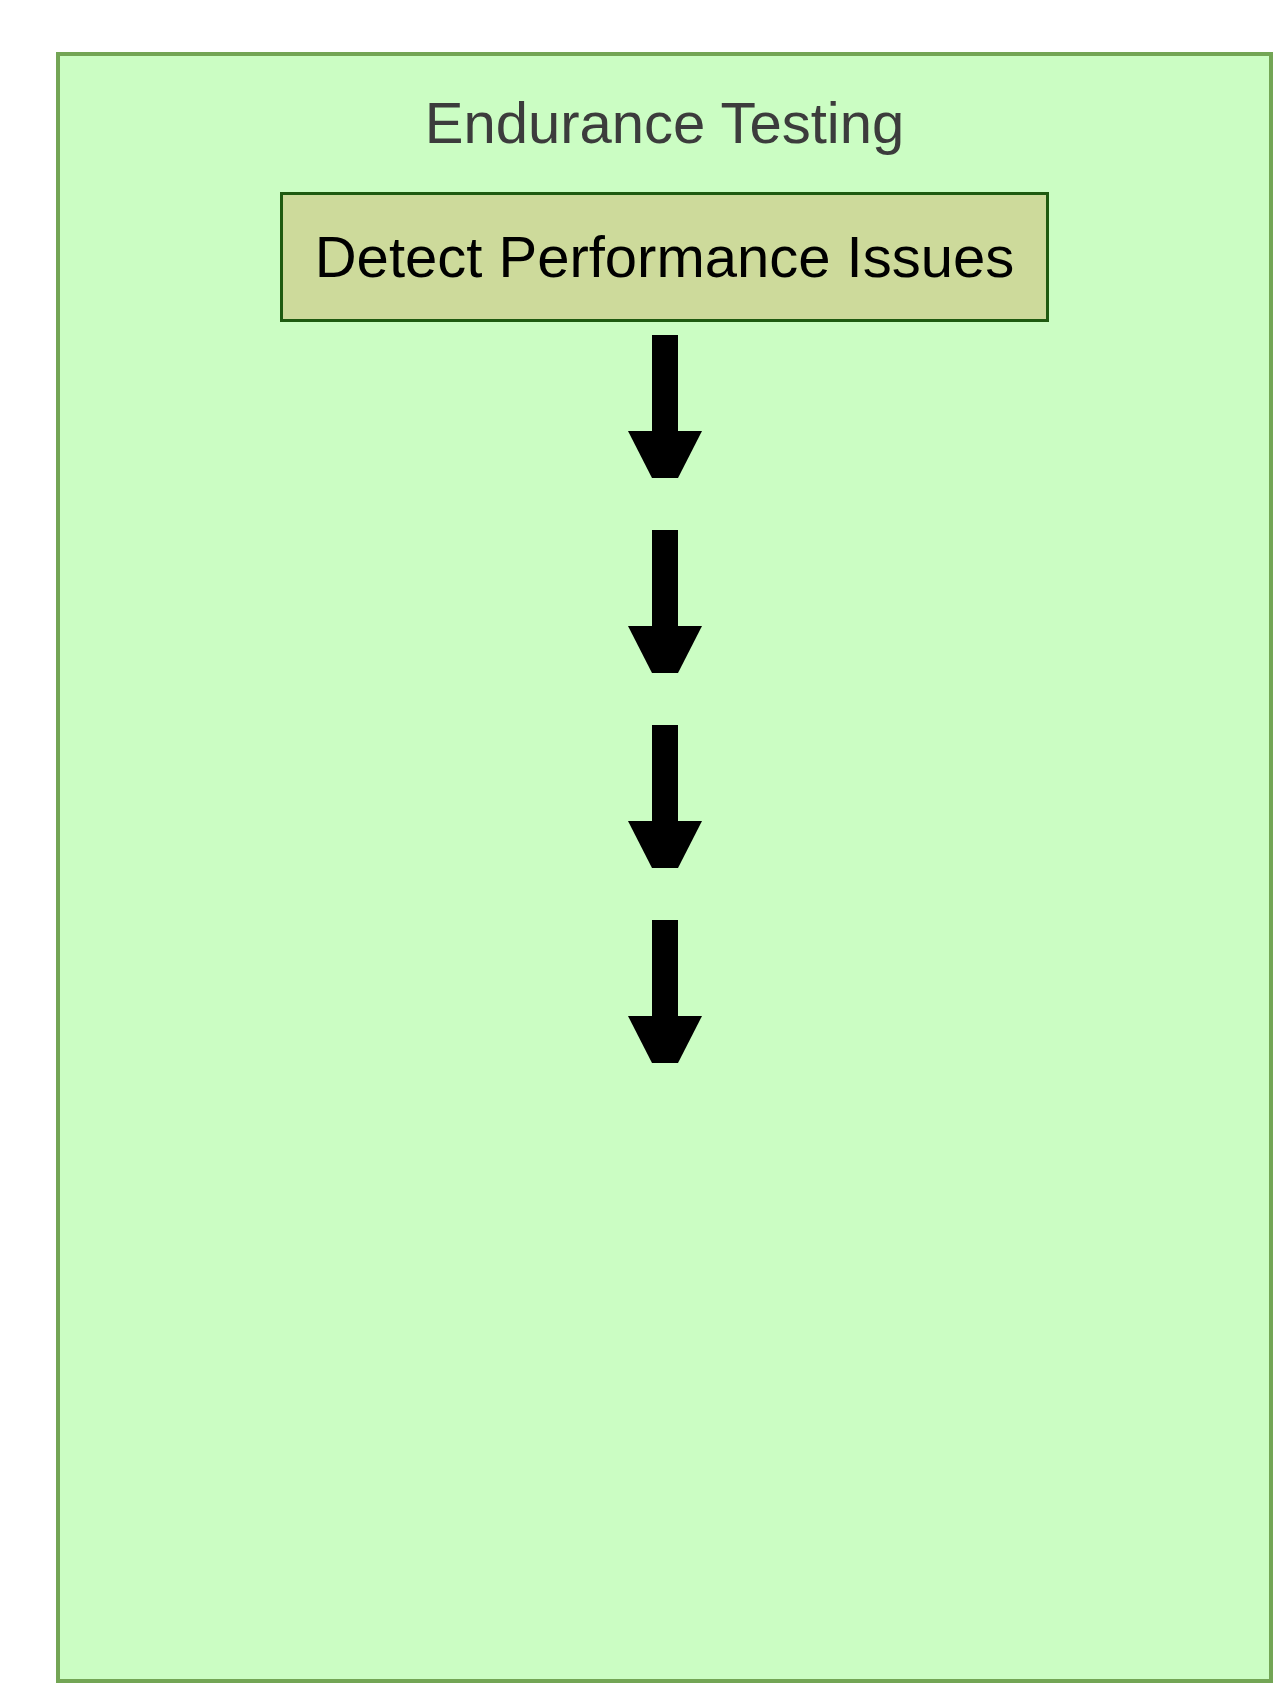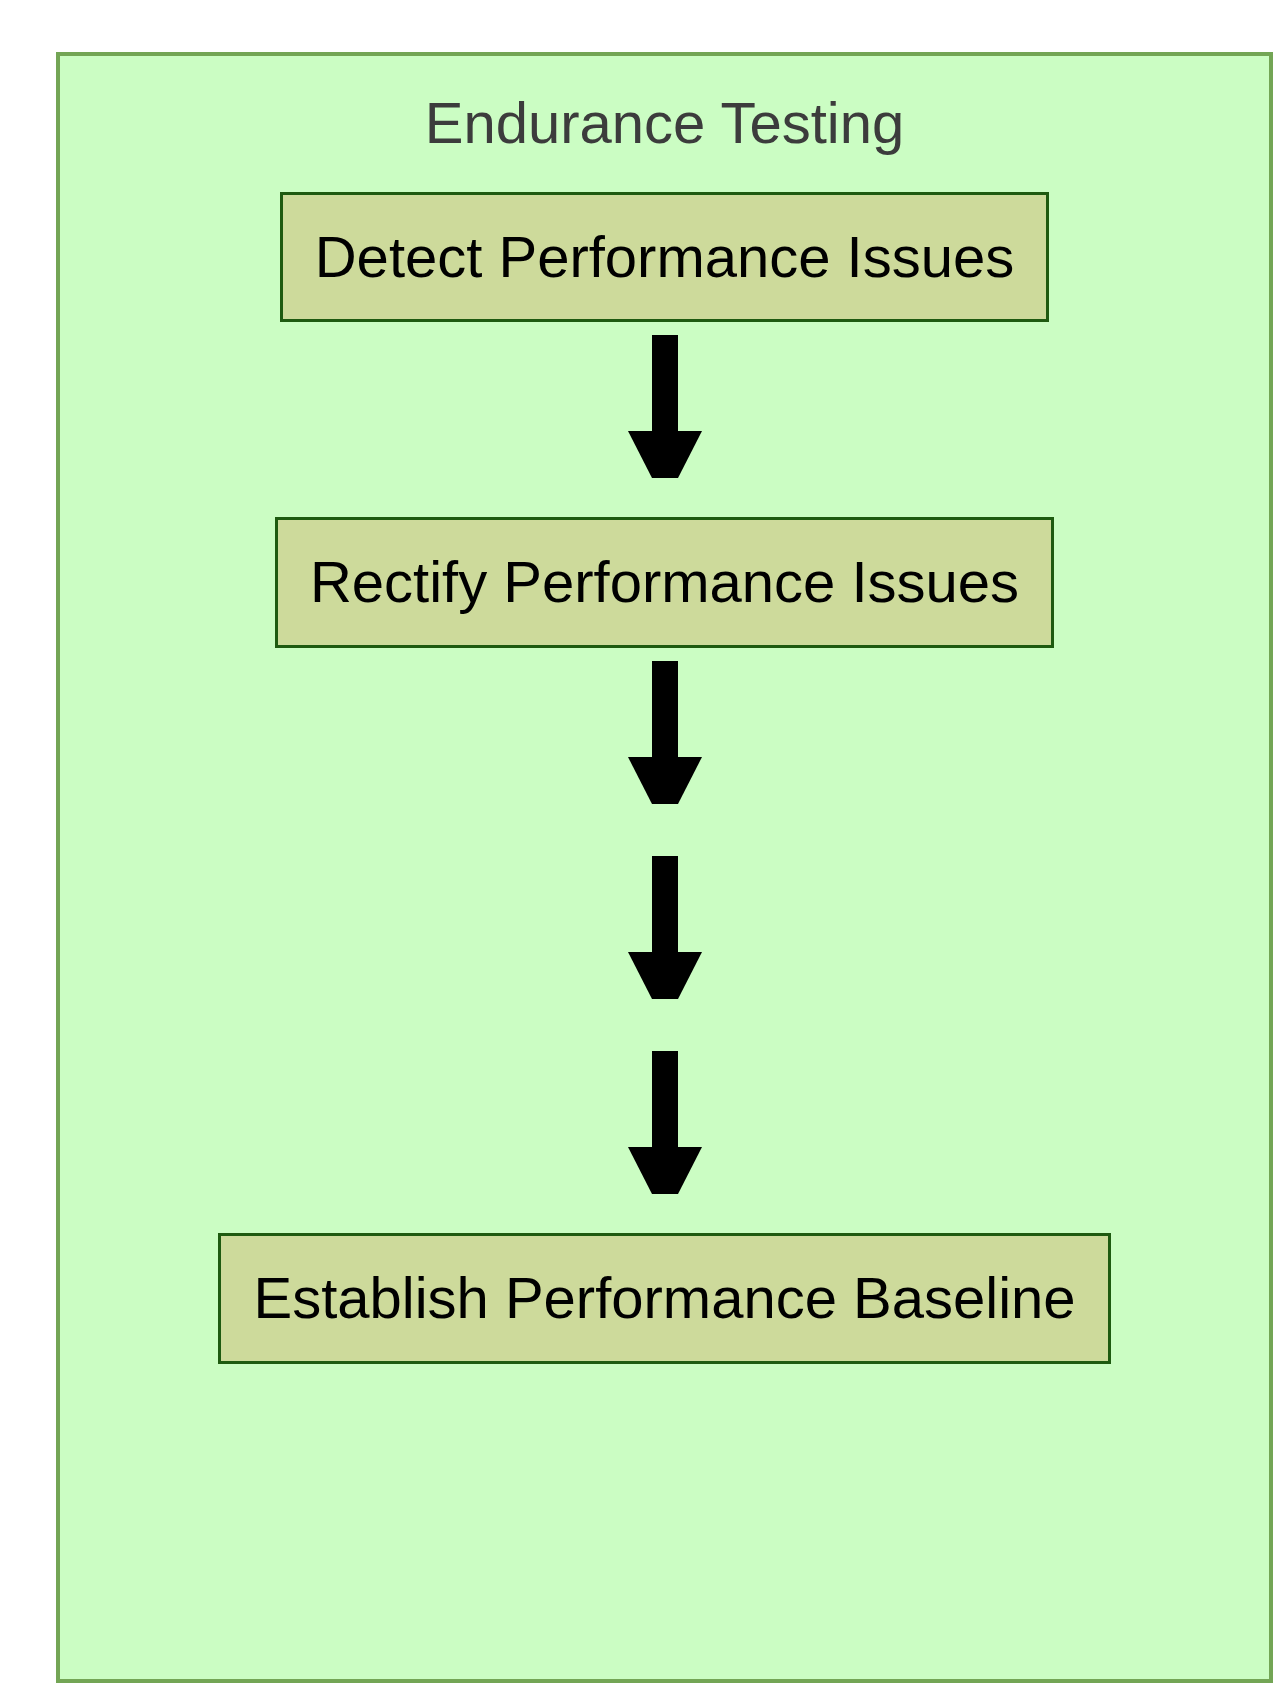--- a/index.html
+++ b/index.html
@@ -82,35 +82,33 @@
 
     <div class="title">Endurance Testing</div>
 
     <div class="node first">Detect Performance Issues</div>
 
     <div class="connector">
       <div class="shaft"></div>
       <div class="head"></div>
     </div>
 
-    <div class="node">Rectify Performance Issues</div>
 
     <div class="connector">
       <div class="shaft"></div>
       <div class="head"></div>
     </div>
 
 
     <div class="connector">
       <div class="shaft"></div>
       <div class="head"></div>
     </div>
 
 
     <div class="connector">
       <div class="shaft"></div>
       <div class="head"></div>
     </div>
 
-    <div class="node">Establish Performance Baseline</div>
 
   </div>
 </div>
 
 </body></html>

